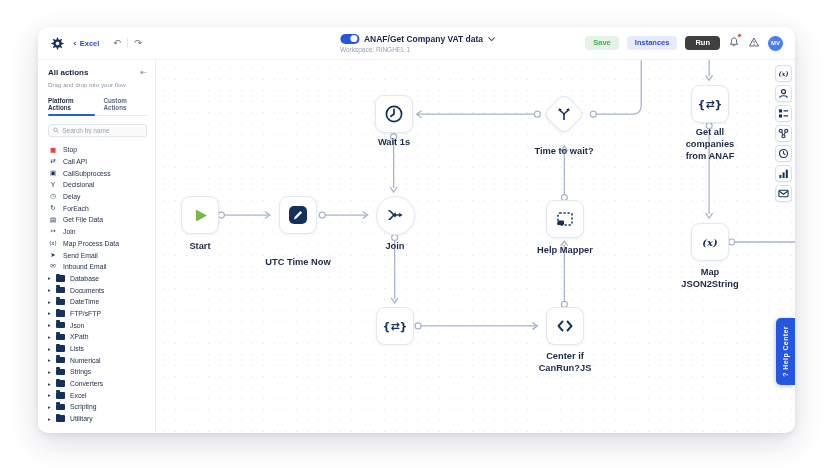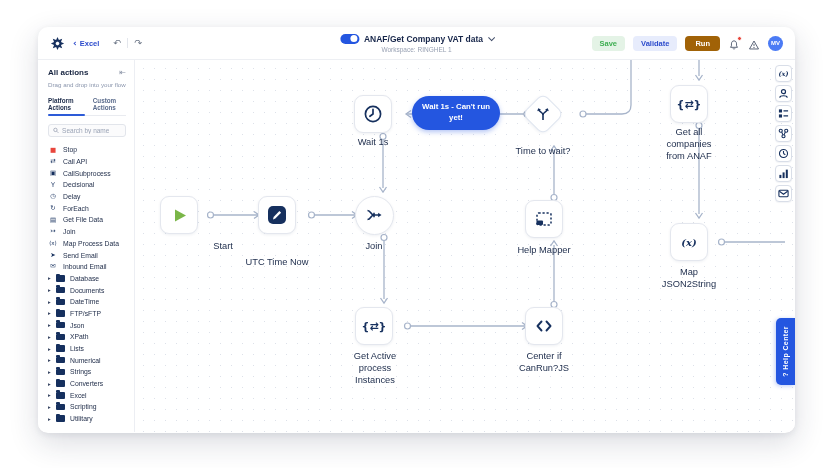--- a/index.html
+++ b/index.html
@@ -11,39 +11,39 @@
 
   
   .hdr{ position:relative; height:33px; border-bottom:1px solid #edeff3; display:flex; align-items:center; padding:0 12px;}
   .hdr-left{ display:flex; align-items:center; gap:8px;}
   .logo{ width:15px; height:15px; display:block; }
   .back{ display:flex; align-items:center; gap:3px; color:#2d4ccc; font-size:7.5px; font-weight:bold; cursor:pointer;}
   .back .chev{ font-size:9px; line-height:1;}
   .histbtns{ display:flex; align-items:center; gap:6px; margin-left:6px; color:#6b7586;}
   .histbtns .g{ font-size:9.5px; line-height:1;}
   .vdiv{ width:1px; height:10px; background:#e3e6ec;}
-  .hdr-center{ position:absolute; left:50%; top:0; transform:translateX(-50%); height:100%; display:flex; flex-direction:column; align-items:center; justify-content:center;}
+  .hdr-center{ position:absolute; left:50%; top:0; transform:translateX(-50%); height:100%; display:flex; flex-direction:column; align-items:flex-start; justify-content:center;}
   .titlerow{ display:flex; align-items:center; gap:5px;}
   .toggle{ width:19px; height:10px; border-radius:5px; background:#2456e0; position:relative; cursor:pointer;}
   .toggle .knob{ position:absolute; right:1.5px; top:1.5px; width:7px; height:7px; border-radius:50%; background:#fff;}
   .flowtitle{ font-size:8.5px; font-weight:bold; color:#17264a; cursor:pointer;}
   .chevdown{ width:5px; height:5px; border-right:1.2px solid #44506b; border-bottom:1.2px solid #44506b; transform:rotate(45deg) translateY(-1px);}
   .workspace{ font-size:6.5px; color:#98a1b3; margin-top:2px;}
-  .hdr-right{ margin-left:auto; display:flex; align-items:flex-end; gap:8px;}
+  .hdr-right{ margin-left:auto; display:flex; align-items:flex-start; gap:8px;}
   .btn{ font-size:7.5px; font-weight:bold; border-radius:4px; padding:3.5px 8px; cursor:pointer; border:none; line-height:1;}
   .btn-save{ background:#e4f3e6; color:#3fae52;}
   .btn-validate{ background:#e7ecfc; color:#2d4ccc;}
-  .btn-run{ background:#a16207; color:#fff; padding:3.5px 10px;}
+  .btn-run{ background:#404040; color:#fff; padding:3.5px 10px;}
   .iconbtn{ position:relative; cursor:pointer; display:flex; align-items:center;}
   .badge{ position:absolute; right:-2px; top:-3px; width:5.5px; height:5.5px; border-radius:50%; background:#e8463c; border:1px solid #fff;}
   .avatar{ width:15px; height:15px; border-radius:50%; background:#4b7bf5; color:#fff; font-size:6px; font-weight:bold; display:flex; align-items:center; justify-content:center; cursor:pointer;}
 
   
   .main{ display:flex; height:372px;}
-  .sidebar{ width:97px; border-right:1px solid #eceef3; padding:8px 8px 8px 10px; background:#fff; overflow:hidden;}
+  .sidebar{ width:118px; border-right:1px solid #eceef3; padding:8px 8px 8px 10px; background:#fff; overflow:hidden;}
   .canvas{ position:relative; flex:1; background:#fff;
            background-image:radial-gradient(circle,#dde1e9 .8px,transparent .95px);
            background-size:11px 11px; background-position:3px 3px; overflow:hidden;}
 
   
   .sb-titlerow{ display:flex; align-items:center; justify-content:space-between;}
   .sb-title{ font-size:8px; font-weight:bold; color:#16233f;}
   .sb-collapse{ font-size:8px; color:#8a93a6; cursor:pointer;}
   .sb-sub{ font-size:6.2px; color:#8b96ad; margin-top:4px;}
   .tabs{ display:flex; gap:10px; margin-top:9px; border-bottom:1px solid #e9ebf0;}
@@ -65,21 +65,21 @@
 
   
   svg.edges{ position:absolute; inset:0; width:100%; height:100%;}
   .node{ position:absolute; width:38px; height:38px; background:#fff; border:1px solid #e4e7ee; border-radius:9px;
          box-shadow:0 1px 3px rgba(20,40,80,.07); display:flex; align-items:center; justify-content:center; cursor:pointer; z-index:3;}
   .node.circle{ width:39px; height:39px; border-radius:50%;}
   .diamond-wrap{ position:absolute; width:42px; height:42px; z-index:3; cursor:pointer;}
   .diamond{ position:absolute; left:6px; top:6px; width:30px; height:30px; background:#fff; border:1px solid #e0e6f0; border-radius:7px; transform:rotate(45deg); box-shadow:0 1px 3px rgba(20,40,80,.07);}
   .diamond-ic{ position:absolute; left:50%; top:50%; transform:translate(-50%,-50%);}
   .nlabel{ position:absolute; transform:translateX(-50%); text-align:center; white-space:pre-line;
-           font-size:9.3px; font-weight:normal; color:#1c2b4a; line-height:1.3; z-index:2;}
+           font-size:9.3px; font-weight:bold; color:#1c2b4a; line-height:1.3; z-index:2;}
   .braces{ font-size:11px; font-weight:bold; color:#16305e; line-height:1;}
   .fxtext{ font-family:"DejaVu Serif",serif; font-style:italic; font-weight:bold; font-size:10px; color:#16305e;}
   .tooltip{ position:absolute; left:277px; top:36px; width:88px; min-height:34px; background:#2456e0; border-radius:17px;
             color:#fff; font-size:7.8px; font-weight:bold; text-align:center; display:flex; align-items:center; justify-content:center;
             white-space:pre-line; line-height:1.35; z-index:4; box-shadow:0 2px 5px rgba(36,86,224,.35); padding:3px 6px;}
 
   
   .rail{ position:absolute; right:3px; top:5px; display:flex; flex-direction:column; gap:3px; z-index:6;}
   .railbtn{ width:17px; height:17px; background:#fff; border:1px solid #d9dee8; border-radius:4px; display:flex; align-items:center; justify-content:center; cursor:pointer; box-shadow:0 1px 1px rgba(20,40,80,.05);}
   .railbtn .fxsmall{ font-family:"DejaVu Serif",serif; font-style:italic; font-weight:bold; font-size:6.5px; color:#16305e;}
@@ -116,21 +116,21 @@
             <div class="knob"></div>
           </div>
         <span class="flowtitle">ANAF/Get Company VAT data</span>
         <span class="chevdown"></span>
       </div>
       <div class="workspace">Workspace: RINGHEL 1</div>
     </div>
 
     <div class="hdr-right">
       <button class="btn btn-save">Save</button>
-      <button class="btn btn-validate">Validate</button>
+      <button class="btn btn-validate">Instances</button>
       <button class="btn btn-run">Run</button>
       <div class="iconbtn">
         <svg width="12" height="12" viewBox="0 0 16 15">
           <path d="M8 2 C5.9 2 4.6 3.6 4.6 6 L4.6 8.6 L3.4 10.6 L12.6 10.6 L11.4 8.6 L11.4 6 C11.4 3.6 10.1 2 8 2 Z" fill="none" stroke="#3a465e" stroke-width="1.1"></path>
           <path d="M6.6 12 A1.5 1.5 0 0 0 9.4 12" fill="none" stroke="#3a465e" stroke-width="1.1"></path>
         </svg>
         <span class="badge"></span>
       </div>
       <div class="iconbtn">
         <svg width="12" height="12" viewBox="0 0 16 15">
@@ -331,21 +331,21 @@
           <circle cx="554" cy="65.5" r="3"></circle>
           <circle cx="576.5" cy="182" r="3"></circle>
         </g>
       </svg>
 
       <div class="node" style="left:25px; top:136px;">
         <svg width="19" height="19" viewBox="0 0 19 19">
           <polygon points="5,3.5 16,9.5 5,15.5" fill="#7ab648" rx="2"></polygon>
         </svg>
       </div>
-      <div class="nlabel" style="left:44px; top:180px;margin-left:44px;">Start</div>
+      <div class="nlabel" style="left:44px; top:180px;">Start</div>
 
       <div class="node" style="left:123px; top:136px;">
         <svg width="20" height="20" viewBox="0 0 20 20">
           <rect x="1" y="1" width="18" height="18" rx="5" fill="#16305e"></rect>
           <path d="M6 14.5 L6.6 11.9 L12.4 6.1 L14.1 7.8 L8.3 13.6 Z" fill="#fff"></path>
         </svg>
       </div>
       <div class="nlabel" style="left:142px; top:196px;">UTC Time Now</div>
 
       <div class="node circle" style="left:219.5px; top:135.5px;">
@@ -400,37 +400,32 @@
 
       <div class="node" style="left:535px; top:163px;">
         <span class="fxtext">(x)</span>
       </div>
       <div class="nlabel" style="left:554px; top:206px;">Map
 JSON2String</div>
 
       <div class="node" style="left:220px; top:247px;">
         <span class="braces glyph">{⇄}</span>
       </div>
-      <div class="nlabel" style="left:240px; top:290px;">Get Active
-process
-Instances</div>
 
       <div class="node" style="left:390px; top:247px;">
         <svg width="18" height="16" viewBox="0 0 18 16">
           <g stroke="#16305e" stroke-width="1.9" fill="none" stroke-linecap="round" stroke-linejoin="round">
             <polyline points="6.5,3.5 2.5,8 6.5,12.5"></polyline>
             <polyline points="11.5,3.5 15.5,8 11.5,12.5"></polyline>
           </g>
         </svg>
       </div>
       <div class="nlabel" style="left:409px; top:290px;">Center if
 CanRun?JS</div>
 
-      <div class="tooltip">Wait 1s - Can't run
-yet!</div>
 
       <div class="rail">
         <div class="railbtn">
             <span class="fxsmall">(x)</span>
           </div>
         <div class="railbtn">
           <svg width="11" height="11" viewBox="0 0 12 12">
             <circle cx="6" cy="4" r="2.2" fill="none" stroke="#16305e" stroke-width="1.3"></circle>
             <path d="M1.8,10.5 C2.4,7.8 9.6,7.8 10.2,10.5" fill="none" stroke="#16305e" stroke-width="1.3"></path>
           </svg>

